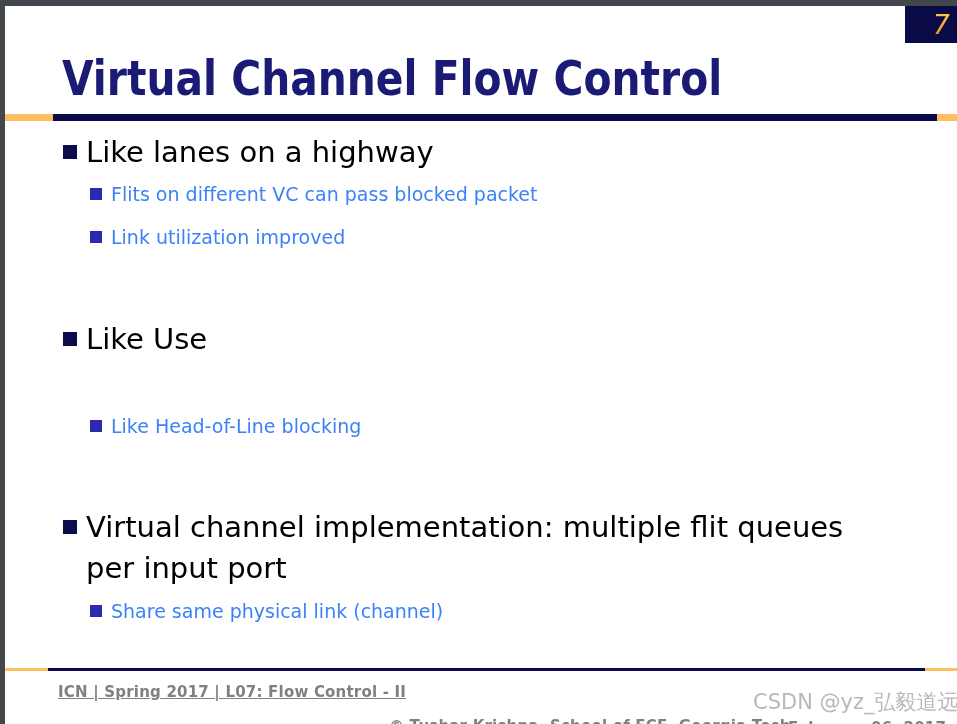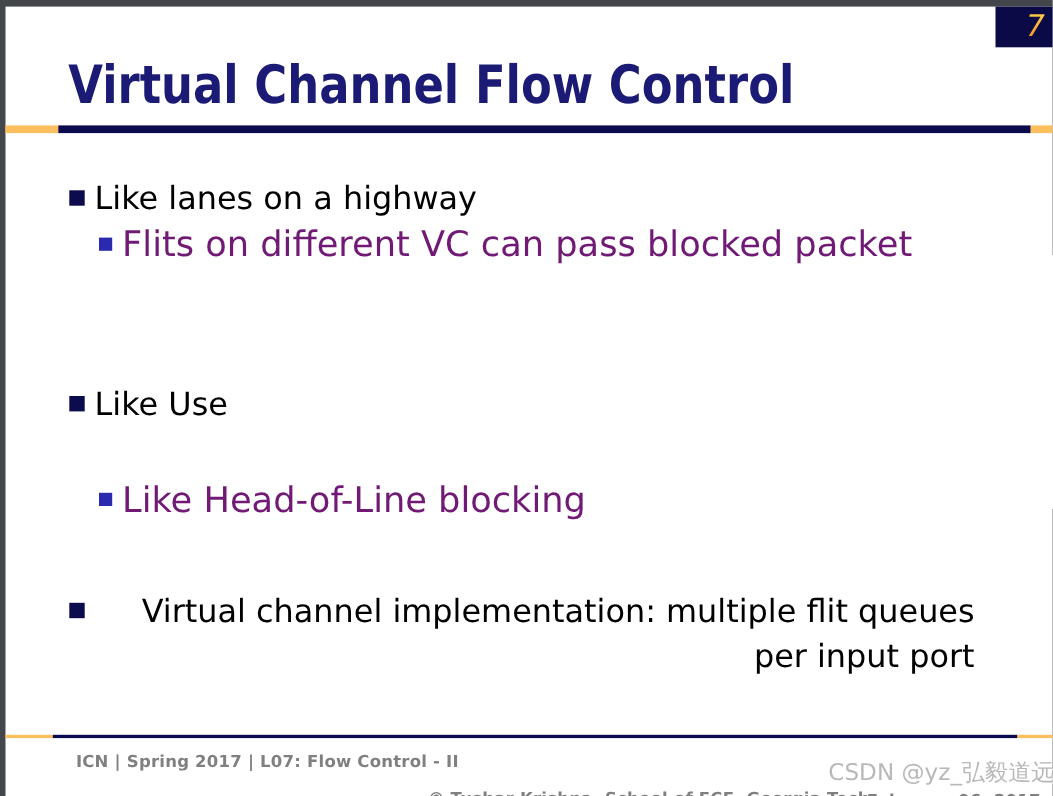--- a/index.html
+++ b/index.html
@@ -35,35 +35,35 @@
   .rule { position:absolute; display:flex; }
   .rule .seg-orange { background:#fdbe5d; }
   .rule .seg-navy { background:#0a0a4d; flex:1; }
   .rule-title { left:0; right:0; top:108px; height:7px; }
   .rule-title .left-o { width:48px; }
   .rule-title .right-o { width:20px; }
   .rule-footer { left:0; right:0; top:662px; height:3px; }
   .rule-footer .left-o { width:43px; }
   .rule-footer .right-o { width:32px; }
   
-  .row { position:absolute; display:flex; align-items:flex-start;margin-top:28px; }
+  .row { position:absolute; display:flex; align-items:flex-start; }
   .row .sq { flex:none; }
   .l1 { left:58px; }
   .l1 .sq { width:14px; height:14px; background:#0b0b4e; margin-top:13px; margin-right:9px; }
   .l1 .txt { font-size:29px; line-height:41px; color:#000000; }
   .l2 { left:85px; }
   .l2 .sq { width:12px; height:12px; background:#2a2aae; margin-top:12px; margin-right:9px; }
-  .l2 .txt { font-size:32px; line-height:36px; color:#701a75; }
-  .wrapwide .txt { max-width:800px;text-align:right; }
+  .l2 .txt { font-size:19px; line-height:36px; color:#3b82f6; }
+  .wrapwide .txt { max-width:800px; }
   
   .footer-text {
     position:absolute; top:677px; font-size:15px; font-weight:bold;
     color:#808080; white-space:nowrap; letter-spacing:.2px;
   }
-  .f-left { left:64px; }
+  .f-left { left:53px;text-decoration:underline; }
   .f-center { left:384px;margin-top:34px; }
   .f-right { left:783px;margin-top:36px; }
   
   .watermark {
     position:absolute; left:748px; top:682px;
     font-size:21px; color:rgba(178,178,180,.92);
     text-shadow:1px 1px 0 #ffffff;
     white-space:nowrap;
   }
 </style>
@@ -85,33 +85,41 @@
   </div>
 
   <div class="row l1" style="top:126px">
     <span class="sq"></span>
     <div class="txt">Like lanes on a highway</div>
   </div>
   <div class="row l2" style="top:170px">
     <span class="sq"></span>
     <div class="txt">Flits on different VC can pass blocked packet</div>
   </div>
+  <div class="row l2" style="top:213px">
+    <span class="sq"></span>
+    <div class="txt">Link utilization improved</div>
+  </div>
 
   <div class="row l1" style="top:313px">
     <span class="sq"></span>
     <div class="txt">Like Use</div>
   </div>
   <div class="row l2" style="top:402px">
     <span class="sq"></span>
     <div class="txt">Like Head-of-Line blocking</div>
   </div>
 
   <div class="row l1 wrapwide" style="top:501px">
     <span class="sq"></span>
     <div class="txt">Virtual channel implementation: multiple flit queues per input port</div>
+  </div>
+  <div class="row l2" style="top:587px">
+    <span class="sq"></span>
+    <div class="txt">Share same physical link (channel)</div>
   </div>
 
   <div class="rule rule-footer">
     <div class="seg-orange left-o"></div>
     <div class="seg-navy"></div>
     <div class="seg-orange right-o"></div>
   </div>
 
   <div class="footer-text f-left">ICN | Spring 2017 | L07: Flow Control - II</div>
   <div class="footer-text f-center">© Tushar Krishna, School of ECE, Georgia Tech</div>

